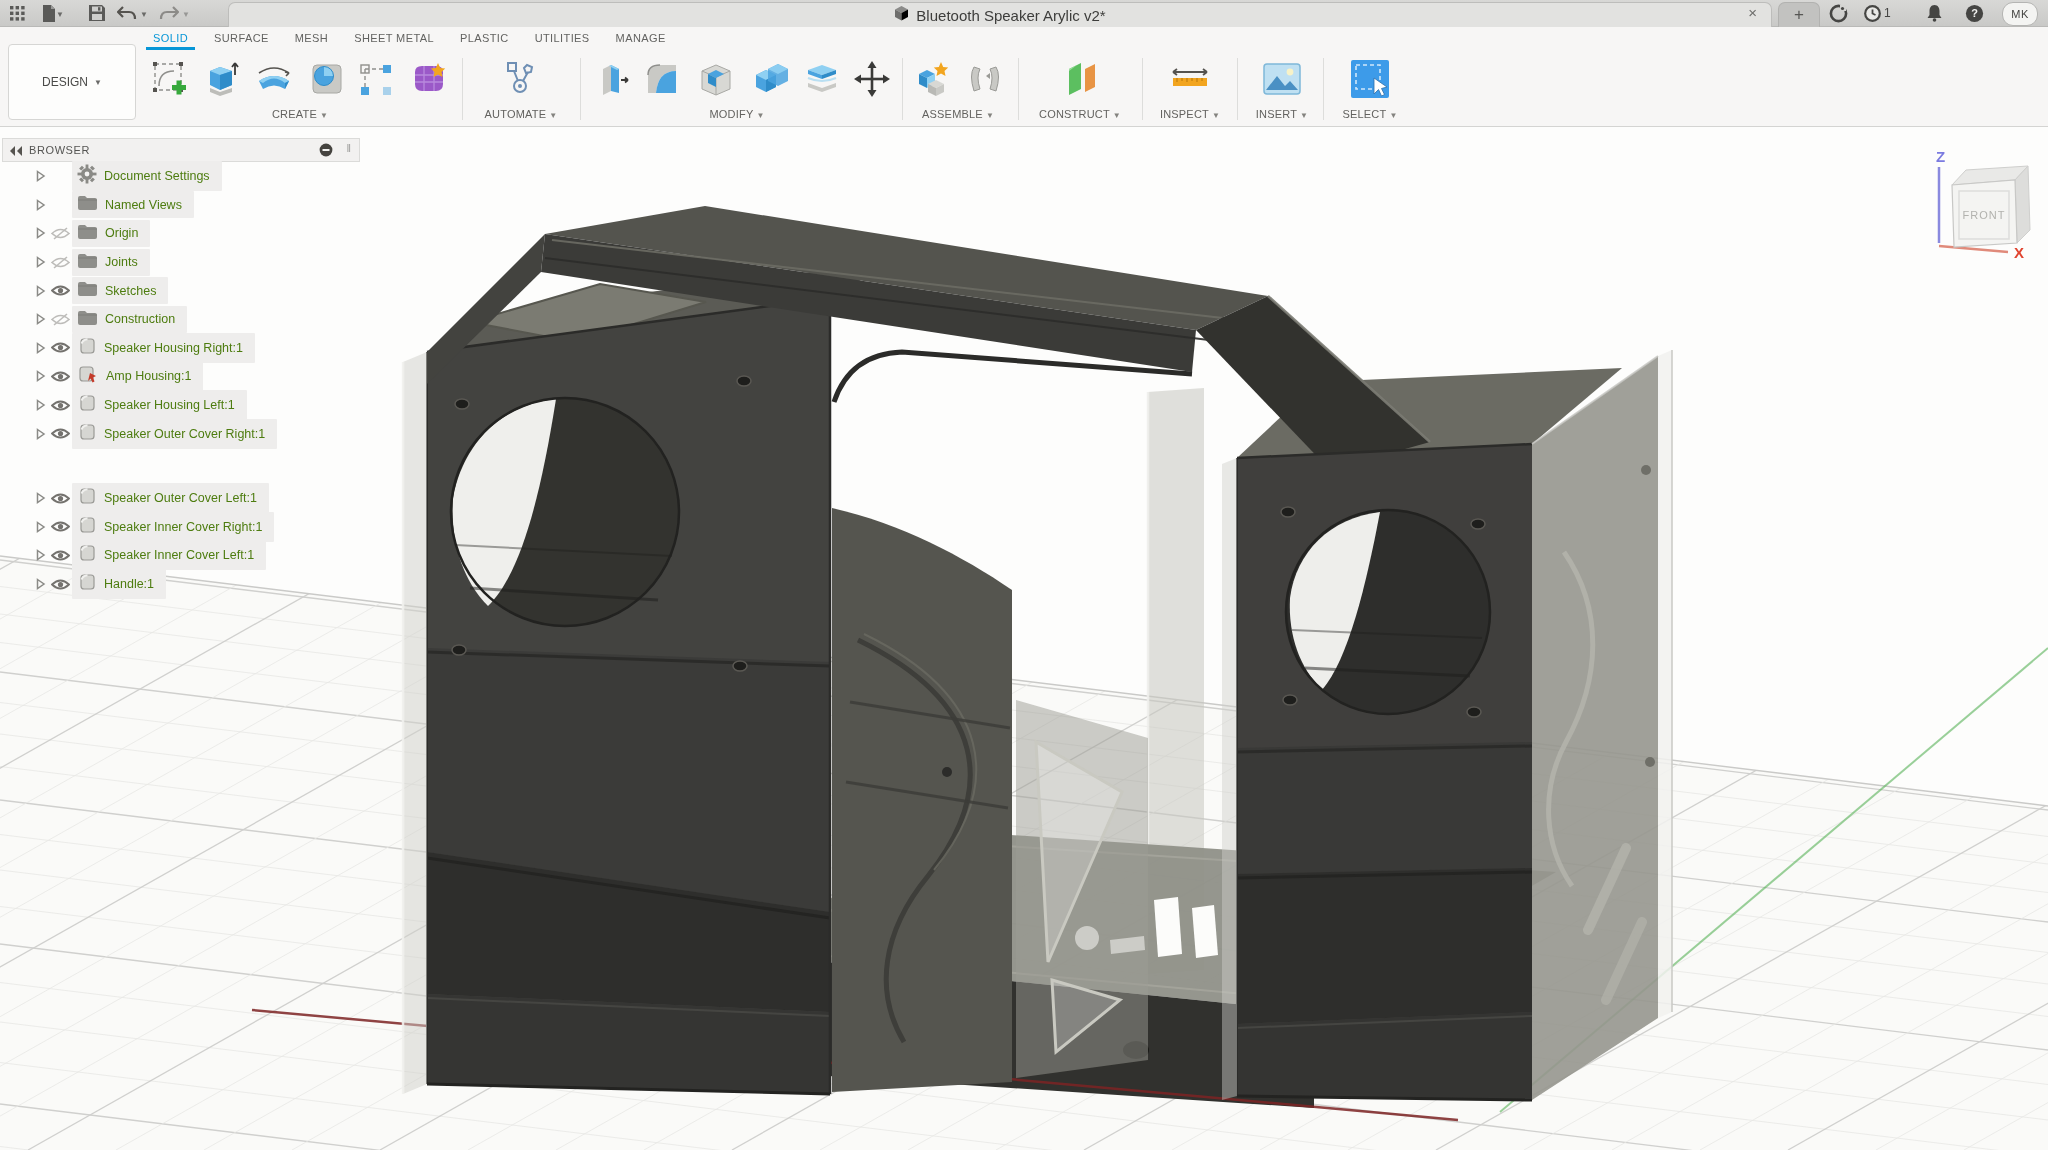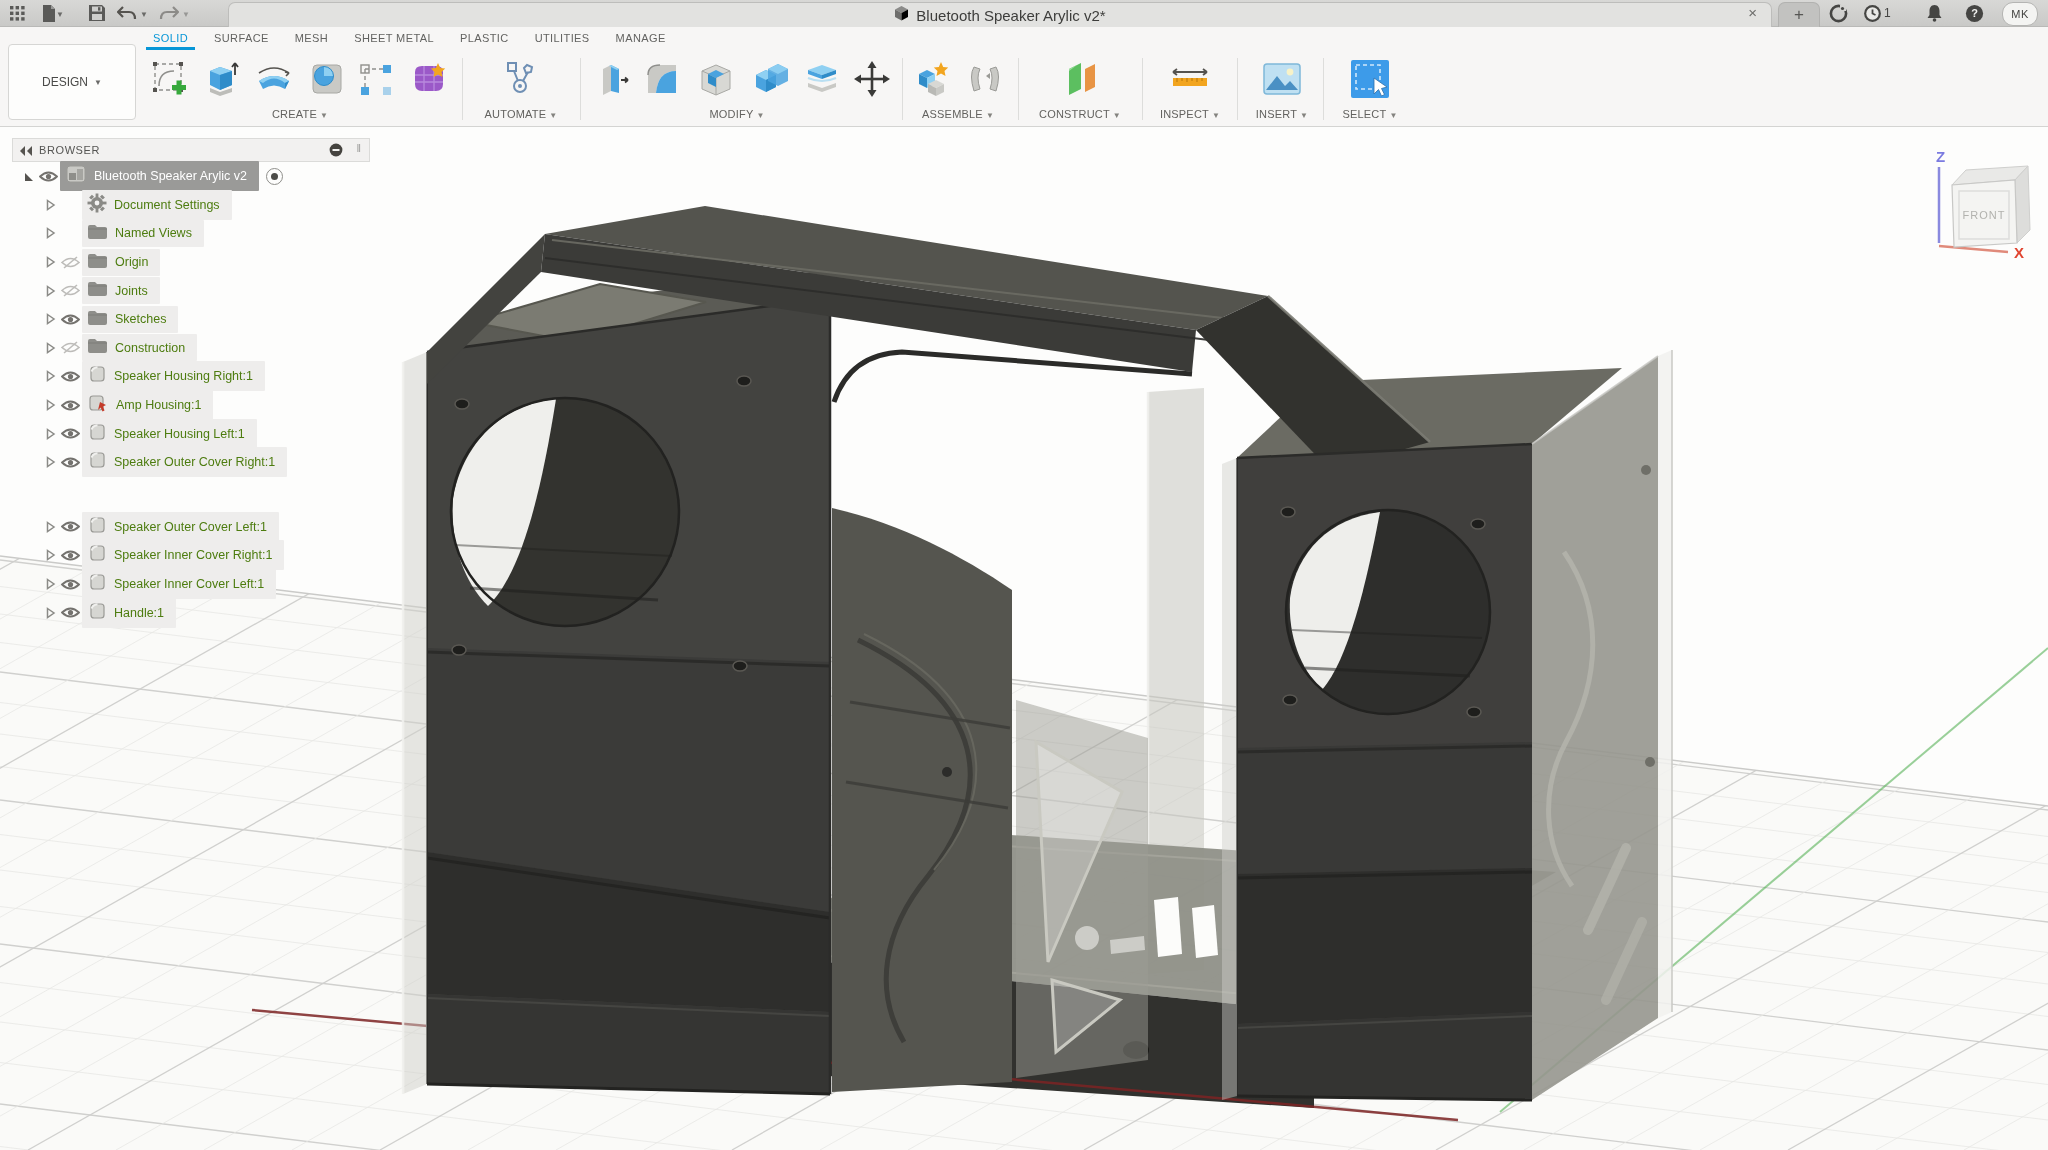--- a/index.html
+++ b/index.html
@@ -29,21 +29,21 @@
   .rtab.active{color:#0696d7;}
   .rtab.active::after{content:"";position:absolute;left:6px;right:6px;bottom:0;height:3px;background:#0696d7;}
   #workspace-btn{position:absolute;left:8px;top:18px;width:126px;height:74px;background:#fdfdfc;border:1px solid #d6d6d4;
     border-radius:4px;display:flex;align-items:center;justify-content:center;gap:6px;font-size:12px;color:#4a4a48;}
   .ws-caret{font-size:8px;color:#6a6a68;}
   .tool{position:absolute;top:30px;width:44px;height:46px;display:flex;align-items:center;justify-content:center;}
   .grp-label{position:absolute;top:82px;font-size:11px;color:#63625f;letter-spacing:.2px;white-space:nowrap;transform:translateX(-50%);}
   .grp-label .car{font-size:8px;color:#84837f;margin-left:3px;}
   .sep{position:absolute;top:32px;height:62px;width:1px;background:#dddddb;}
   
-  #browser{position:absolute;left:12px;top:138px;width:358px;z-index:50;}
+  #browser{position:absolute;left:2px;top:138px;width:358px;z-index:50;}
   #browser-header{height:22px;background:#f2f1f0;border:1px solid #dbdbd9;display:flex;align-items:center;position:relative;}
   #browser-title{font-size:11px;color:#555553;letter-spacing:.6px;margin-left:26px;}
   .bh-left{position:absolute;left:6px;top:4px;}
   .bh-dot{position:absolute;right:26px;top:4px;}
   .bh-grip{position:absolute;right:8px;top:3px;font-size:11px;color:#9a9a98;}
   .brow{height:28.6px;display:flex;align-items:center;position:relative;}
   .brow .tri{width:16px;display:flex;justify-content:center;flex:none;}
   .brow .eye{width:24px;display:flex;justify-content:center;flex:none;}
   .strip{display:flex;align-items:center;gap:7px;background:#eeedec;padding:3px 12px 3px 5px;border-radius:1px;}
   .strip.sel{background:#9a9a98;}
@@ -614,42 +614,20 @@
     <span id="browser-title">BROWSER</span>
     <span class="bh-dot">
       <svg width="14" height="14">
             <circle cx="7" cy="7" r="6.4" fill="#45433f"></circle>
             <rect x="3.5" y="6" width="7" height="2" fill="#f2f2f0"></rect>
           </svg>
     </span>
     <span class="bh-grip">‖</span>
   </div>
   <div id="browser-rows">
-        <div class="brow" style="padding-left: 8px;">
-          <span class="tri">
-            <svg width="12" height="12">
-              <polygon points="3,3 11,11 3,11" fill="#55534f"></polygon>
-            </svg>
-          </span>
-          <span class="eye">
-            <svg width="19" height="13">
-              <path d="M1 6.5 Q9.5 -1.5 18 6.5 Q9.5 14.5 1 6.5 Z" fill="none" stroke="#74726e" stroke-width="1.8"></path>
-              <circle cx="9.5" cy="6.5" r="2.6" fill="#74726e"></circle>
-            </svg>
-          </span>
-          <span class="strip sel">
-            <span><svg width="22" height="20">
-                <rect x="2" y="2" width="18" height="16" rx="3" fill="#c9c9c5" stroke="#9a9a96"></rect>
-                <rect x="4" y="9" width="7" height="7" fill="#8e8e8a"></rect>
-                <rect x="12" y="5" width="6" height="11" fill="#a5a5a1"></rect>
-              </svg></span>
-            <span class="rlabel">Bluetooth Speaker Arylic v2</span>
-          </span>
-          <span class="radio"></span>
-        </div>
         <div class="brow" style="padding-left: 30px;">
           <span class="tri">
             <svg width="12" height="14">
               <path d="M3.5,2.5 L10,7 L3.5,11.5 Z" fill="none" stroke="#8b8b87" stroke-width="1.5"></path>
             </svg>
           </span>
           <span class="eye"></span>
           <span class="strip">
             <span><svg width="20" height="20">
                 <g fill="#8a8a86">

